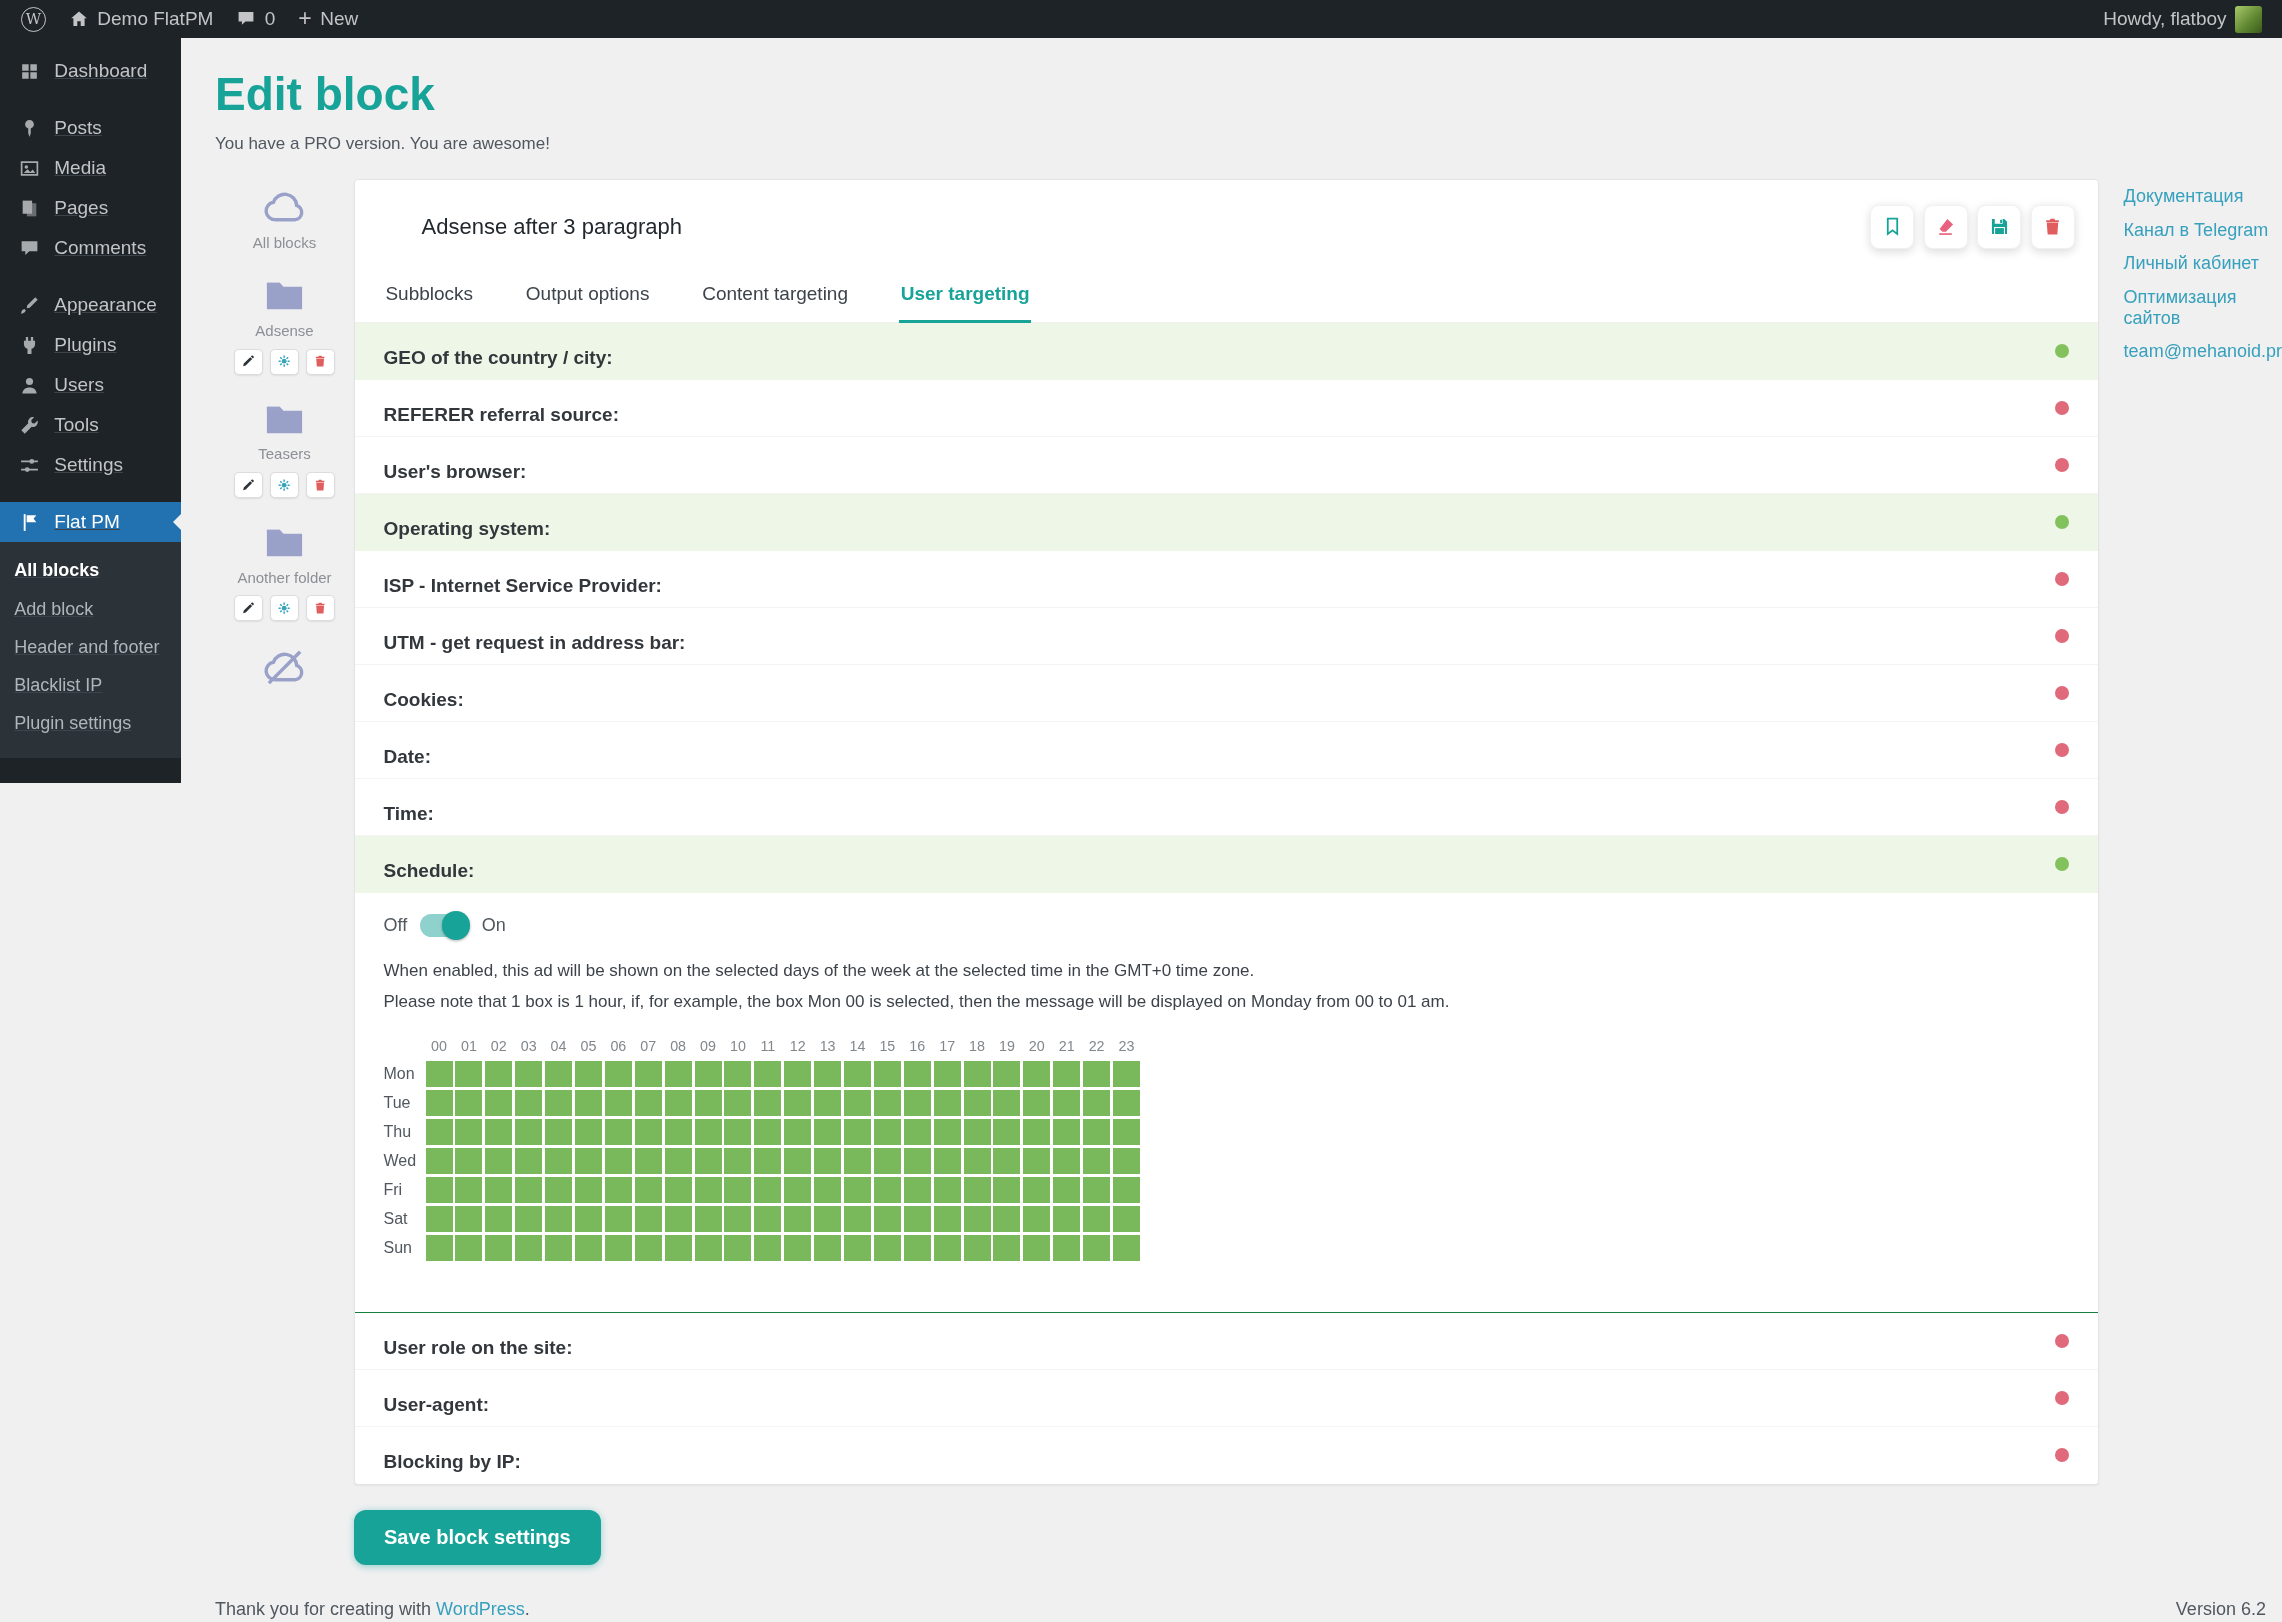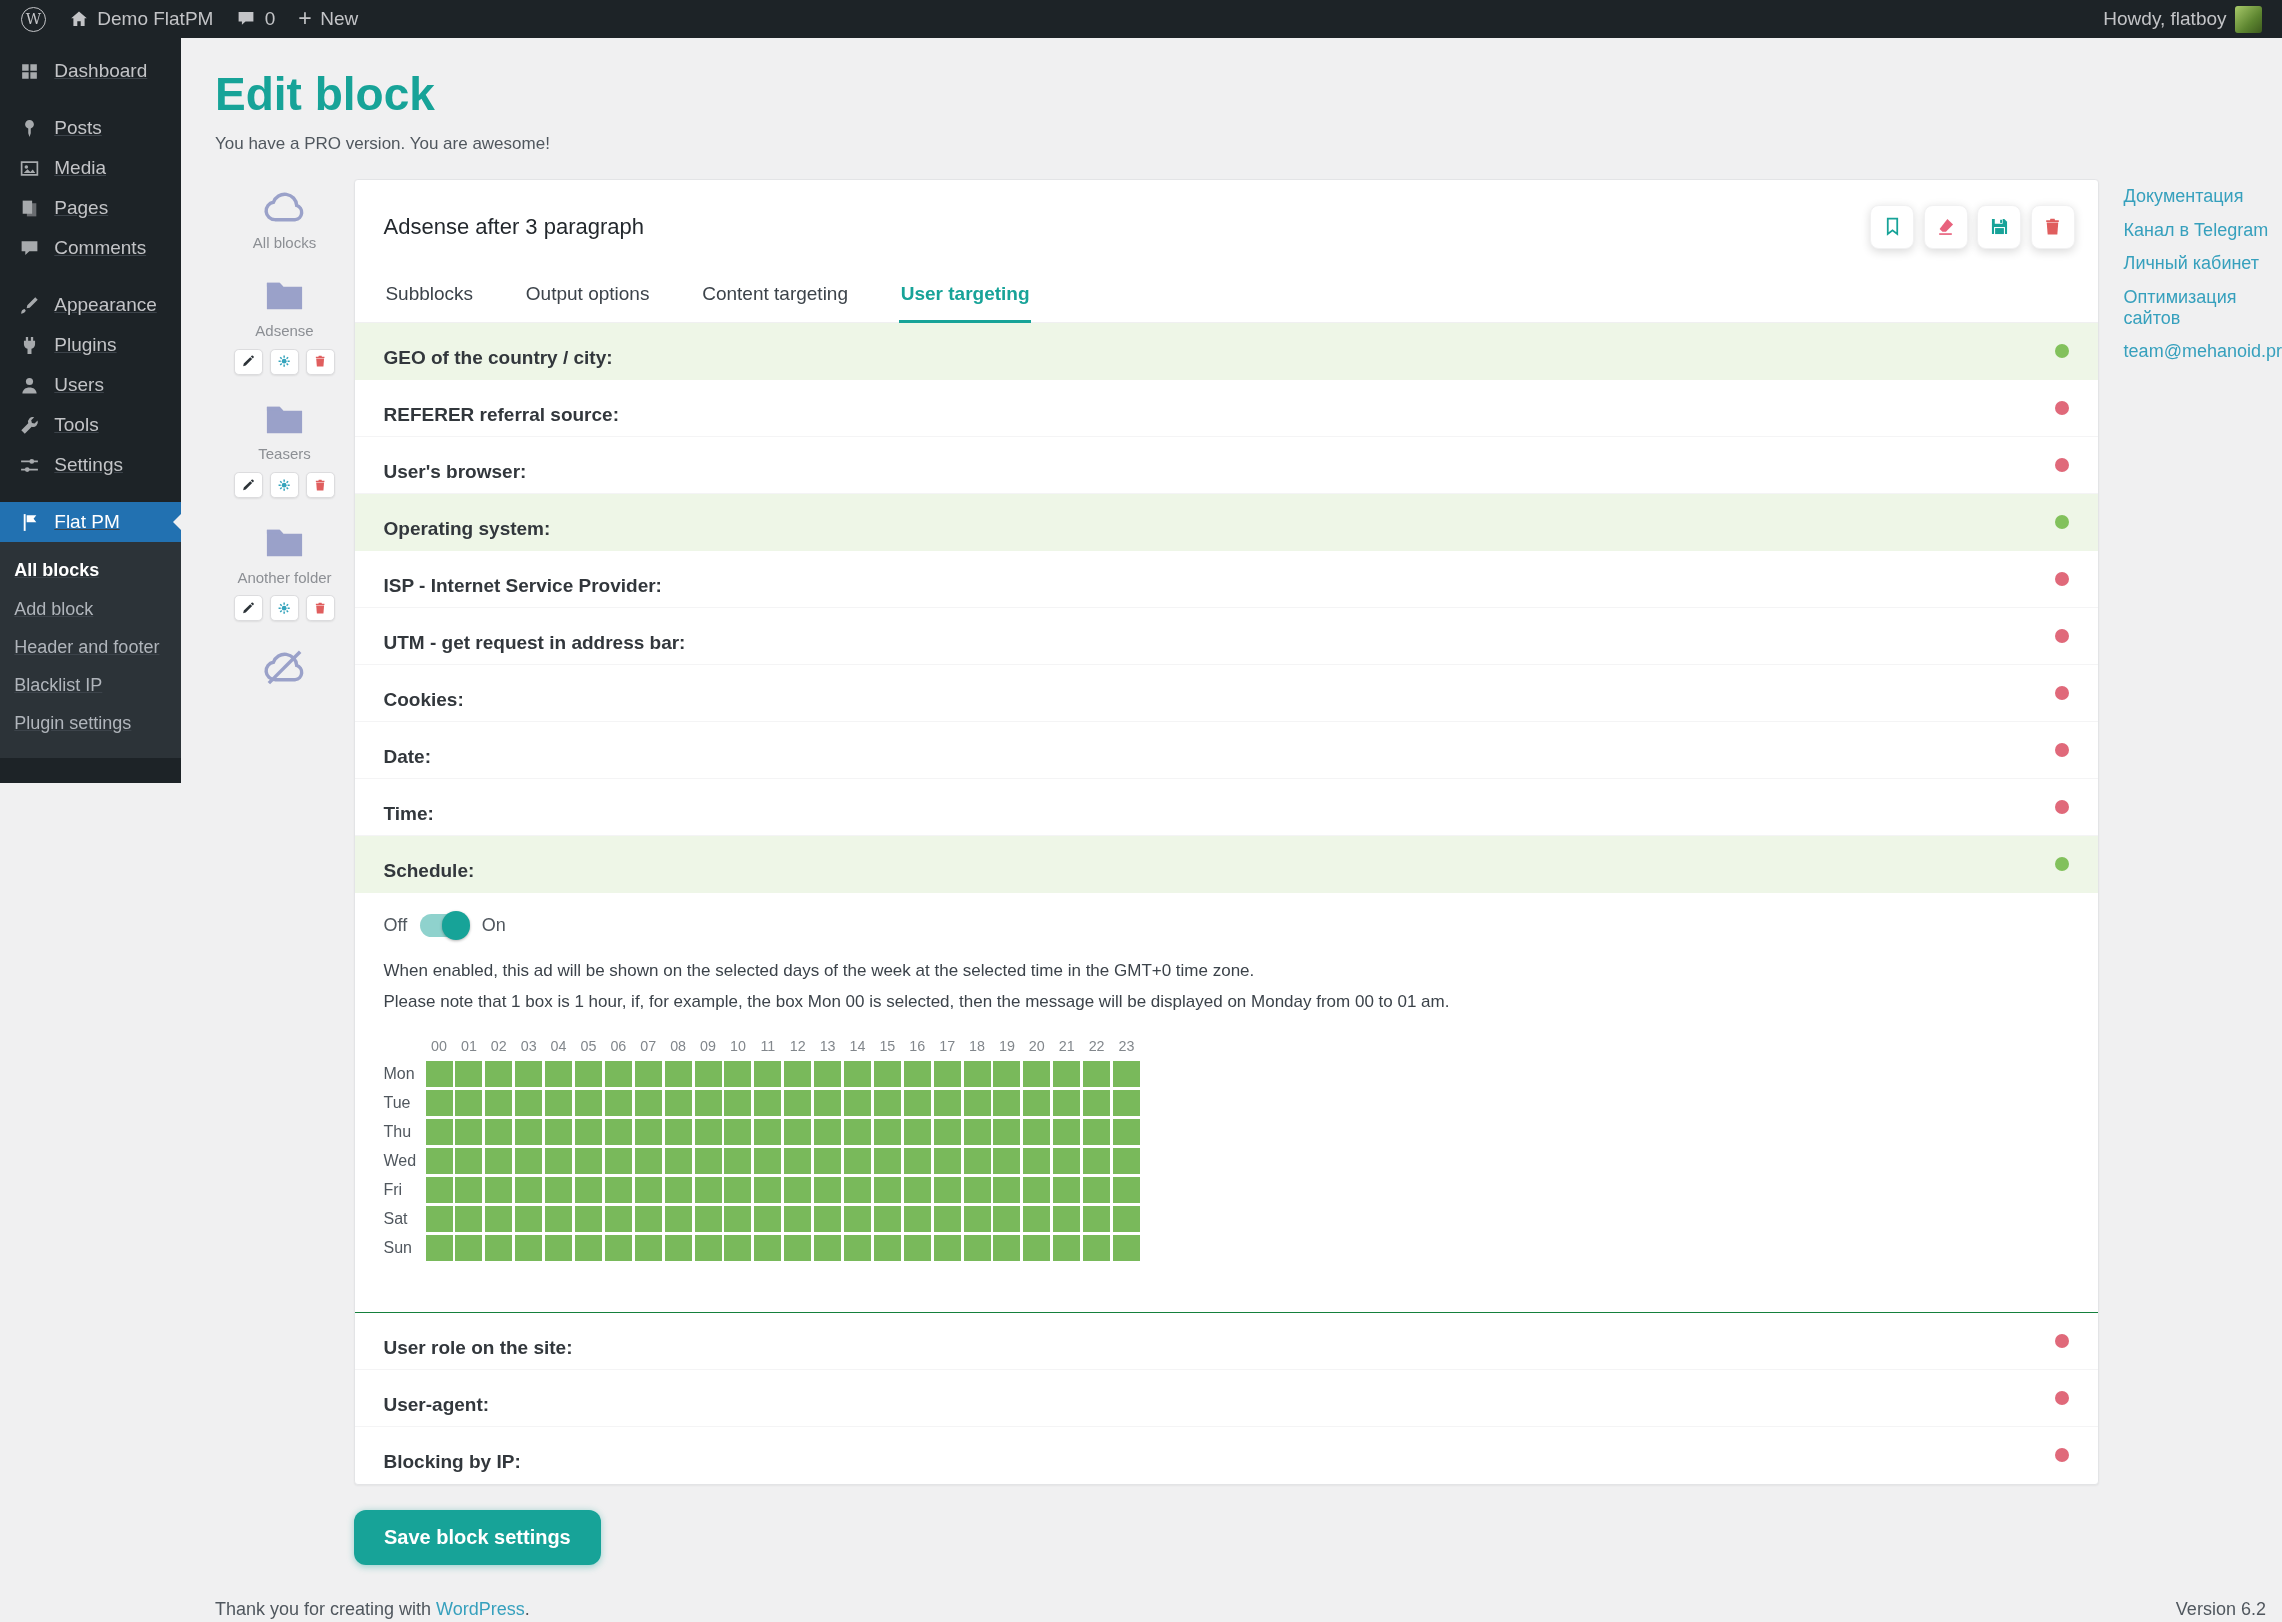--- a/index.html
+++ b/index.html
@@ -65,21 +65,21 @@
   .factions button {
     width:28.5px; height:26px; background:#fff; border:1px solid #dcdcde; border-radius:4.8px;
     display:flex; align-items:center; justify-content:center; cursor:pointer;
     box-shadow:0 1px 1.9px rgba(0,0,0,.08);
   }
   .factions svg { width:14.3px; height:14.3px; }
 
   
   .panel { flex:1; background:#fff; border:1px solid #e3e4e6; border-radius:3.8px; box-shadow:0 1px 1.9px rgba(0,0,0,.05); }
   .panel-head { display:flex; justify-content:space-between; align-items:flex-start; padding:25px 23px 0 28.5px; }
-  .block-title { font-size:22px; font-weight:500; color:#23282d; padding-top:9.5px; }
+  .block-title { font-size:22px; font-weight:500; color:#23282d; padding-top:9.5px;margin-left:38px; }
   .head-actions { display:flex; gap:9.5px; }
   .hbtn {
     width:44px; height:44px; border-radius:8.6px; background:#fff; border:1px solid #f1f1f2;
     box-shadow:0 2.9px 9.5px rgba(0,0,0,.14); display:flex; align-items:center; justify-content:center; cursor:pointer;
   }
   .hbtn svg { width:21px; height:21px; }
 
   .tabs { display:flex; gap:49px; padding:0 28.5px; margin-top:23px; border-bottom:1px solid #f0f0f1; }
   .tab { padding:11.4px 1.9px 15px; font-size:19px; color:#3c434a; cursor:pointer; border-bottom:3.8px solid transparent; margin-bottom:-1px; }
   .tab.active { color:#17a398; border-bottom-color:#17a398; font-weight:600; }

